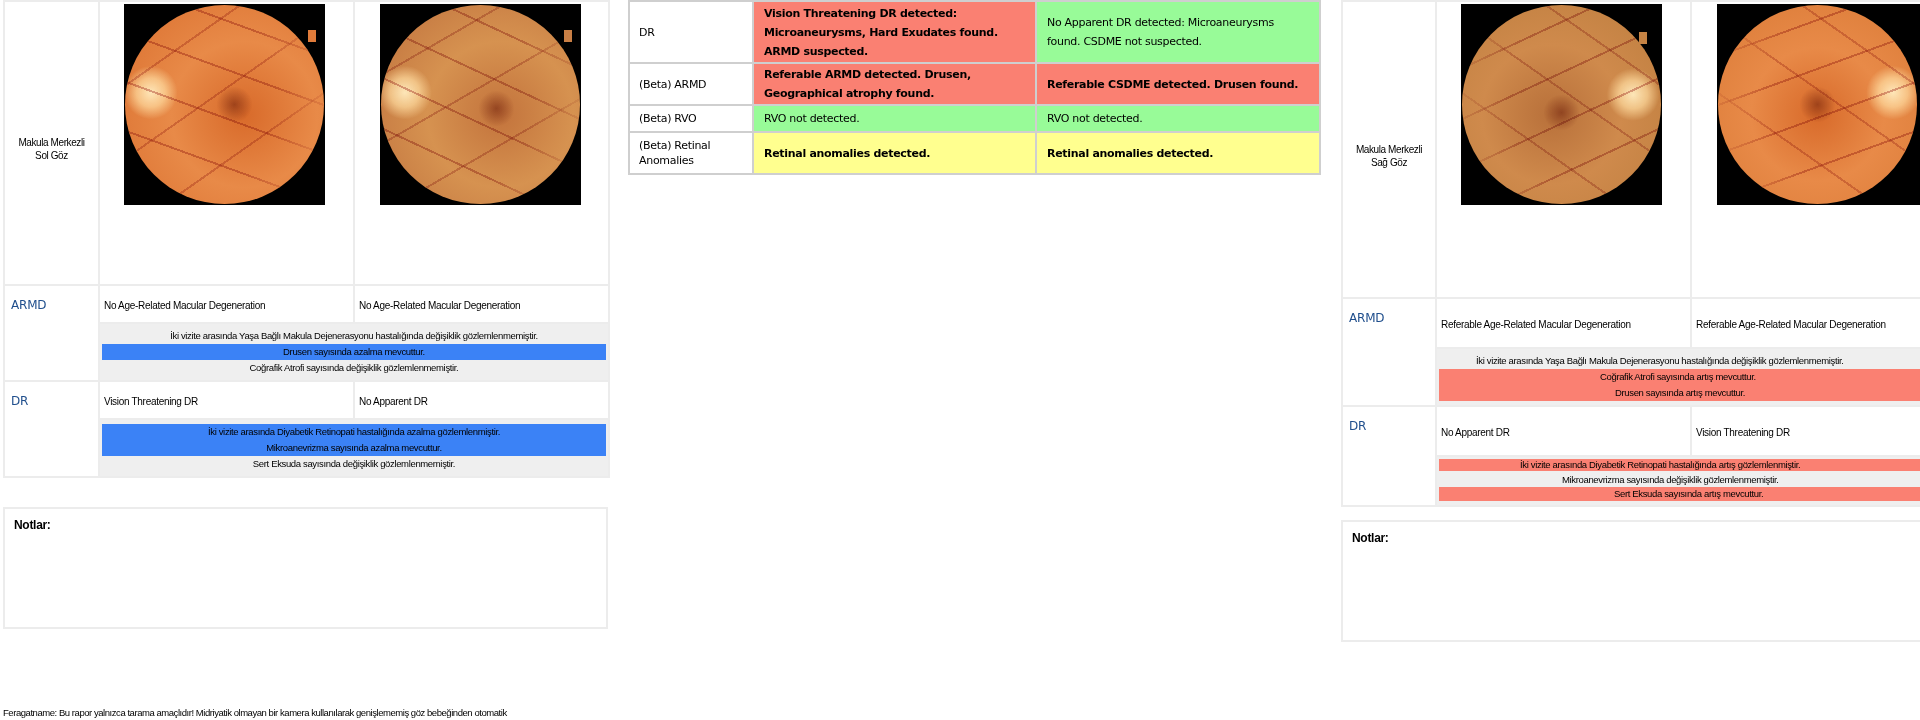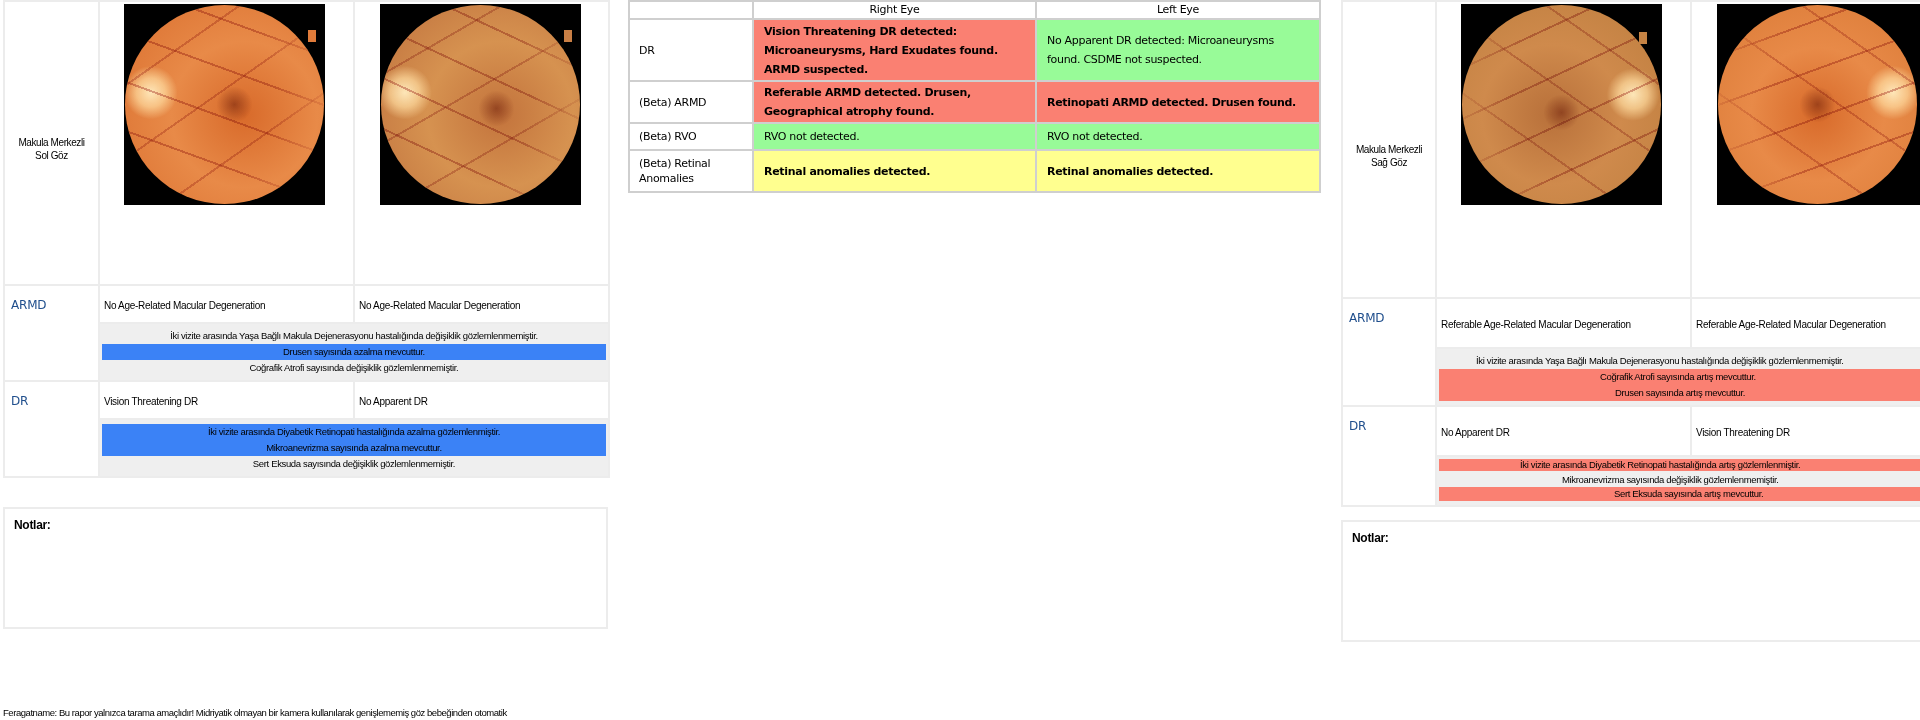--- a/index.html
+++ b/index.html
@@ -121,35 +121,30 @@
 <div class="disclaimer">Feragatname: Bu rapor yalnızca tarama amaçlıdır! Midriyatik olmayan bir kamera kullanılarak genişlememiş göz bebeğinden otomatik</div>
 
 <div class="ai-panel">
   <table class="ai-table">
     <colgroup>
         <col style="width:124px">
         <col style="width:283px">
         <col style="width:284px">
       </colgroup>
     <tbody>
-        <tr>
-      <td class="ai-head"></td>
-      <td class="ai-head">Right Eye</td>
-      <td class="ai-head">Left Eye</td>
-    </tr>
 
     <tr style="height:62px;">
       <td class="ai-label">DR</td>
       <td class="ai-cell red bold">Vision Threatening DR detected: Microaneurysms, Hard Exudates found. ARMD suspected.</td>
       <td class="ai-cell green">No Apparent DR detected: Microaneurysms found. CSDME not suspected.</td>
     </tr>
     <tr style="height:42px;">
       <td class="ai-label">(Beta) ARMD</td>
       <td class="ai-cell red bold">Referable ARMD detected. Drusen, Geographical atrophy found.</td>
-      <td class="ai-cell red bold">Retinopati ARMD detected. Drusen found.</td>
+      <td class="ai-cell red bold">Referable CSDME detected. Drusen found.</td>
     </tr>
     <tr style="height:27px;">
       <td class="ai-label">(Beta) RVO</td>
       <td class="ai-cell green">RVO not detected.</td>
       <td class="ai-cell green">RVO not detected.</td>
     </tr>
     <tr style="height:42px;">
       <td class="ai-label">(Beta) Retinal Anomalies</td>
       <td class="ai-cell yellow bold">Retinal anomalies detected.</td>
       <td class="ai-cell yellow bold">Retinal anomalies detected.</td>

